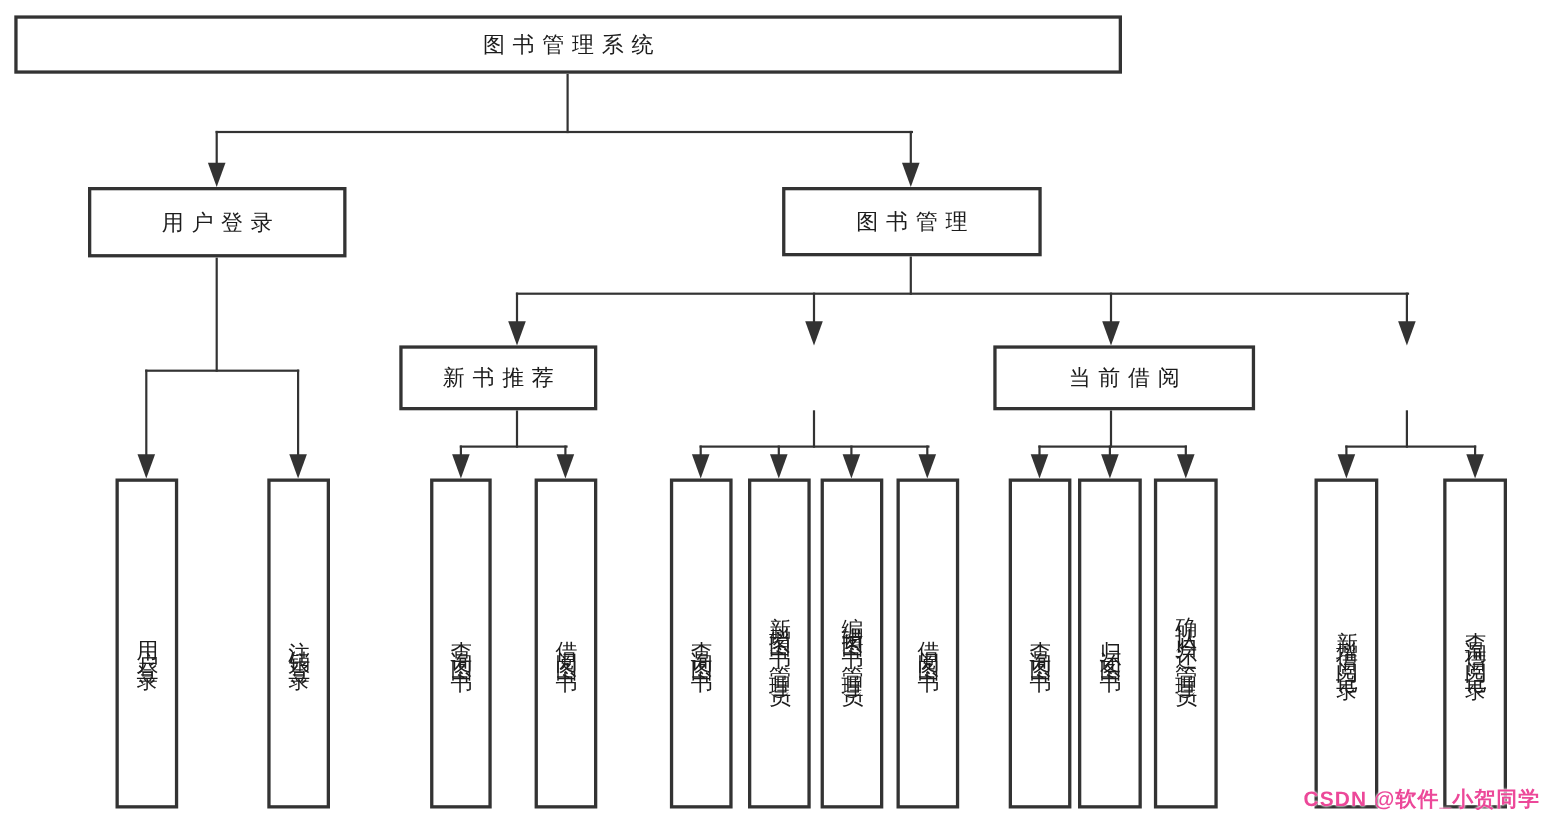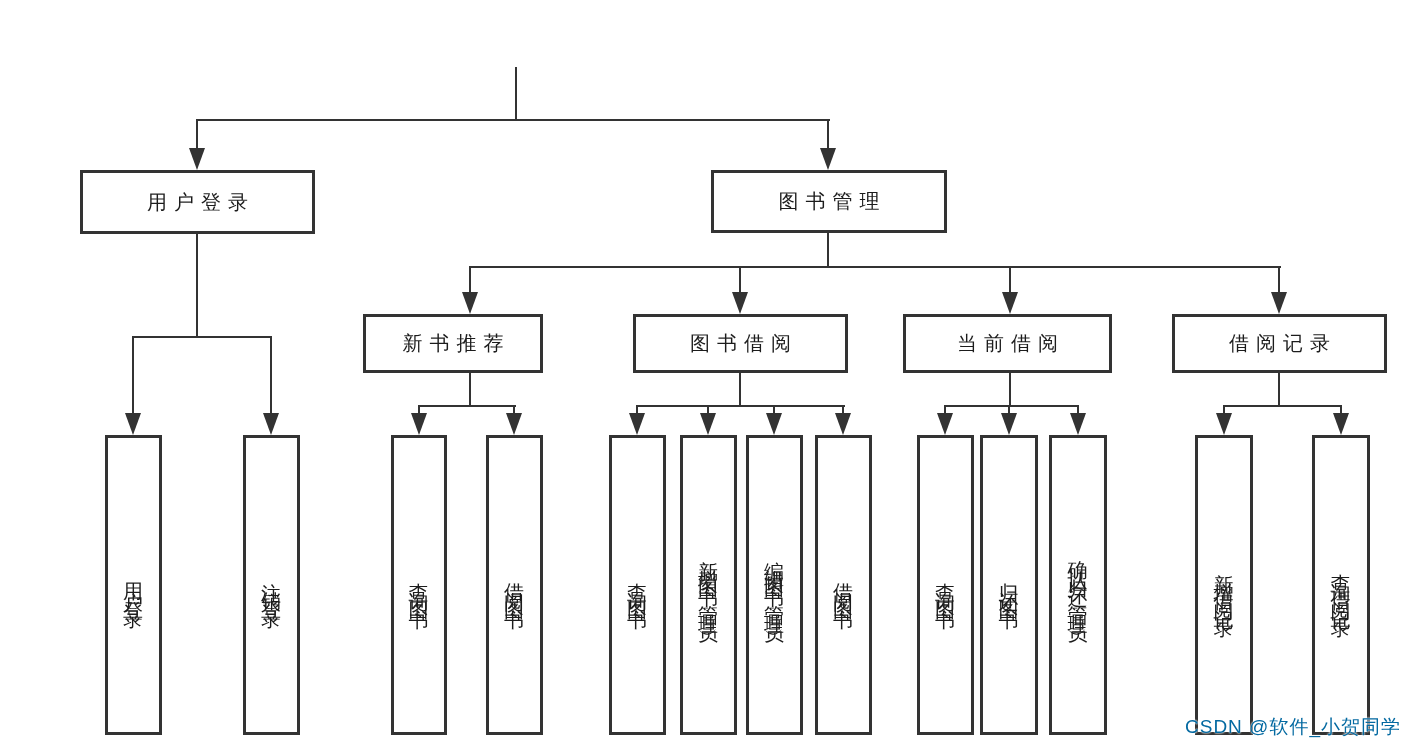--- a/index.html
+++ b/index.html
@@ -16,22 +16,22 @@
           display:flex; align-items:center; justify-content:center; }
   .leaf span { writing-mode:vertical-rl; text-orientation:mixed;
                font-size:20px; color:#1c1c1c; letter-spacing:9px; line-height:1; }
 
   .vl { position:absolute; width:2px; background:#333; }
   .hl { position:absolute; height:2px; background:#333; }
   .ar { position:absolute; width:0; height:0;
         border-left:8px solid transparent; border-right:8px solid transparent;
         border-top:22px solid #333; }
 
-  .wm { position:absolute; left:1185px; top:714px; font-size:19px; color:#0369a1;
-        letter-spacing:1px; white-space:nowrap; text-shadow:0 0 2px #fff, 0 0 2px #fff; }
+  .wm { position:absolute; left:1185px; top:714px; font-size:19px; color:#ec4899;
+        letter-spacing:1px; white-space:nowrap; text-shadow:0 0 2px #fff, 0 0 2px #fff;font-weight:bold; }
 </style>
 </head>
 <body>
 
 <div id="stage">
 
   <div class="vl" style="left:515px;top:67px;height:54px"></div>
   <div class="hl" style="left:196px;top:119px;width:634px"></div>
   <div class="vl" style="left:196px;top:119px;height:31px"></div>
   <div class="ar" style="left:189px;top:148px"></div>
@@ -83,39 +83,36 @@
   <div class="vl" style="left:1077px;top:405px;height:12px"></div>
   <div class="ar" style="left:1070px;top:413px"></div>
 
   <div class="vl" style="left:1278px;top:373px;height:34px"></div>
   <div class="hl" style="left:1223px;top:405px;width:119px"></div>
   <div class="vl" style="left:1223px;top:405px;height:12px"></div>
   <div class="ar" style="left:1216px;top:413px"></div>
   <div class="vl" style="left:1340px;top:405px;height:12px"></div>
   <div class="ar" style="left:1333px;top:413px"></div>
 
+  <div class="box" style="left:13px;top:14px;width:1007px;height:53px">
+    <span>图书管理系统</span>
+  </div>
 
   <div class="box" style="left:80px;top:170px;width:235px;height:64px">
     <span>用户登录</span>
   </div>
   <div class="box" style="left:711px;top:170px;width:236px;height:63px">
     <span>图书管理</span>
   </div>
 
   <div class="box" style="left:363px;top:314px;width:180px;height:59px">
     <span>新书推荐</span>
   </div>
-  <div class="box" style="left:633px;top:314px;width:215px;height:59px">
-    <span>图书借阅</span>
-  </div>
-  <div class="box" style="left:903px;top:314px;width:209px;height:59px">
+  <div class="box" style="left:903px;top:314px;width:238px;height:59px">
     <span>当前借阅</span>
-  </div>
-  <div class="box" style="left:1172px;top:314px;width:215px;height:59px">
-    <span>借阅记录</span>
   </div>
 
   <div class="leaf" style="left:105px;width:57px">
     <span>用户登录</span>
   </div>
   <div class="leaf" style="left:243px;width:57px">
     <span>注销登录</span>
   </div>
   <div class="leaf" style="left:391px;width:56px">
     <span>查询图书</span>

